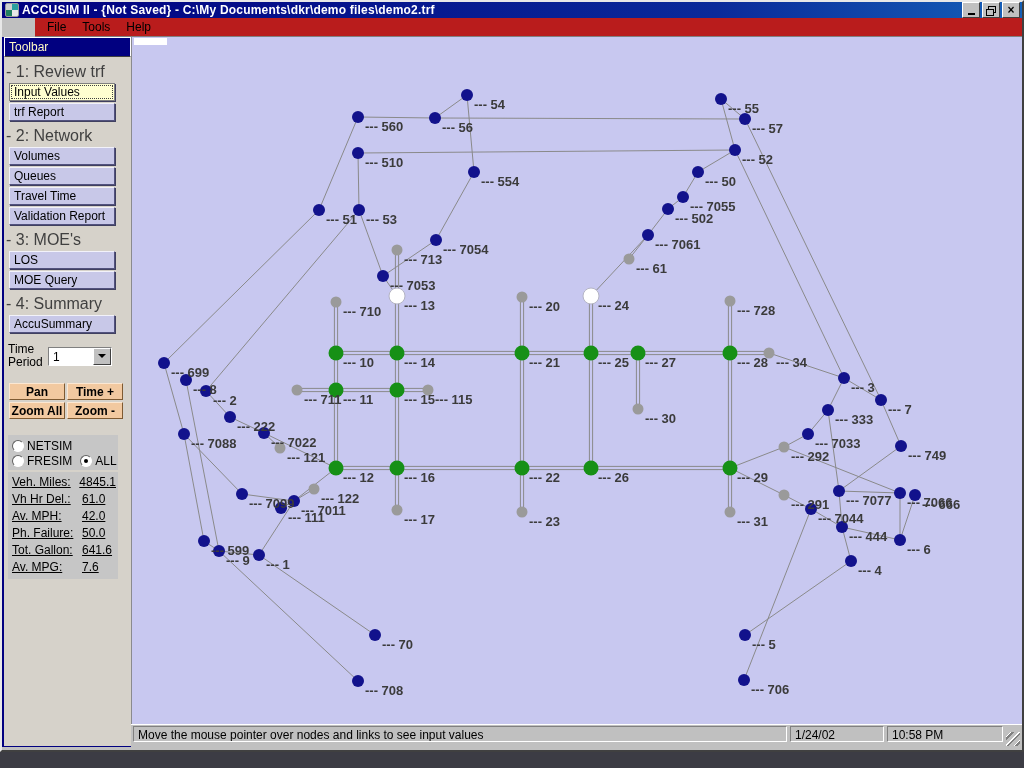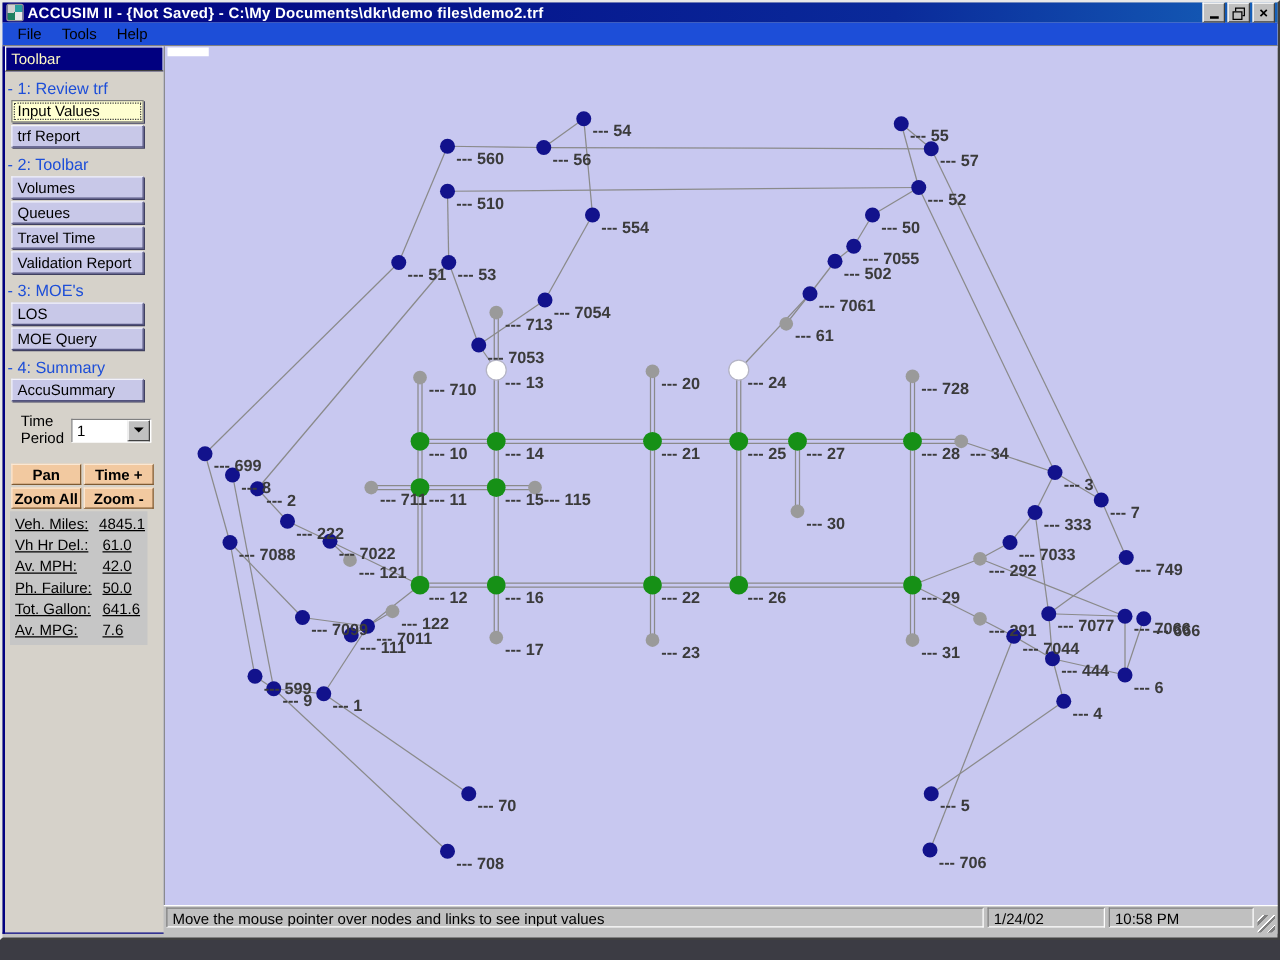--- a/index.html
+++ b/index.html
@@ -18,36 +18,36 @@
     overflow:hidden;letter-spacing:.2px;}
   .win-btns{display:flex;gap:2px;margin-left:4px;}
   .wbtn{width:16px;height:14px;background:#c0c0c0;border:1px solid;
     border-color:#fff #404040 #404040 #fff;display:flex;align-items:center;justify-content:center;}
   .glyph-min{width:7px;height:2px;background:#000;margin-top:7px;}
   .glyph-restore{position:relative;width:10px;height:9px;}
   .glyph-restore::before{content:"";position:absolute;left:2px;top:0;width:6px;height:5px;border:1px solid #000;}
   .glyph-restore::after{content:"";position:absolute;left:0;top:3px;width:6px;height:5px;border:1px solid #000;background:#c0c0c0;}
   .glyph-x{font-size:12px;font-weight:bold;line-height:10px;color:#000;}
   
-  .menubar{height:18px;background:#1d4ed8;display:flex;align-items:center;padding-left:4px;
-    border-bottom:1px solid #808080;box-shadow:0 1px 0 #ffffff;}
+  .menubar{height:18px;background:#b91c1c;display:flex;align-items:center;padding-left:4px;
+    border-bottom:1px solid #808080;box-shadow:0 1px 0 #ffffff;margin-left:33px;}
   .menu-item{font-size:12px;color:#000;padding:1px 8px;}
   
   .client{display:flex;height:710px;}
   .left-panel{width:129px;background:#d6d2ca;border-left:2px solid #010080;
     border-bottom:1px solid #010080;box-sizing:border-box;overflow:hidden;}
   .panel-header{background:#010080;color:#fef9c3;font-weight:normal;font-size:12px;
     padding:2px 4px;border:1px solid #fff;border-bottom-color:#404040;}
-  .section-label{font-size:13px;color:#1d4ed8;margin:6px 1px 1px 2px;white-space:nowrap;}
+  .section-label{font-size:16px;color:#404040;margin:6px 1px 1px 2px;white-space:nowrap;}
   .tb-btn{display:block;width:106px;margin:2px 0 2px 5px;padding:1px 4px;text-align:left;
     font-family:"Liberation Sans",sans-serif;font-size:12px;background:#c8c8e8;
     border:1px solid;border-color:#f2f2fa #52527e #52527e #f2f2fa;box-shadow:1px 1px 0 #404060;}
   .tb-btn.active{background:#ffffd0;border:1px solid #808080;outline:1px dotted #404040;outline-offset:-3px;
     box-shadow:1px 1px 0 #404060;}
-  .time-period{display:flex;align-items:center;margin:10px 2px 2px 4px;justify-content:center;}
+  .time-period{display:flex;align-items:center;margin:10px 2px 2px 4px;}
   .tp-label{font-size:12px;line-height:13px;width:40px;color:#000;}
   .combo{display:flex;width:64px;height:19px;background:#fff;border:1px solid;
     border-color:#808080 #fff #fff #808080;box-sizing:border-box;}
   .combo-val{flex:1;font-size:12px;padding:2px 0 0 4px;}
   .combo-btn{width:16px;background:#c0c0c0;border:1px solid;border-color:#fff #404040 #404040 #fff;
     display:flex;align-items:center;justify-content:center;}
   .arrow-down{width:0;height:0;border:4px solid transparent;border-top:4px solid #000;margin-top:4px;}
   .panzoom{display:grid;grid-template-columns:56px 56px;gap:2px;margin:14px 0 0 5px;}
   .pz-btn{height:17px;font-family:"Liberation Sans",sans-serif;font-size:12px;background:#f2c9a0;
     border:1px solid;border-color:#fbe7d2 #7e5a32 #7e5a32 #fbe7d2;padding:0;font-weight:bold;}
@@ -108,21 +108,21 @@
       </div>
 
     <div class="client">
 
       <div class="left-panel">
         <div class="panel-header">Toolbar</div>
         <div id="toolbar-sections">
             <div class="section-label">- 1: Review trf</div>
             <button class="tb-btn active">Input Values</button>
             <button class="tb-btn">trf Report</button>
-            <div class="section-label">- 2: Toolbar</div>
+            <div class="section-label">- 2: Network</div>
             <button class="tb-btn">Volumes</button>
             <button class="tb-btn">Queues</button>
             <button class="tb-btn">Travel Time</button>
             <button class="tb-btn">Validation Report</button>
             <div class="section-label">- 3: MOE's</div>
             <button class="tb-btn">LOS</button>
             <button class="tb-btn">MOE Query</button>
             <div class="section-label">- 4: Summary</div>
             <button class="tb-btn">AccuSummary</button>
           </div>
@@ -137,20 +137,38 @@
                 <span class="arrow-down"></span>
               </span>
           </div>
         </div>
 
         <div class="panzoom" id="panzoom">
             <button class="pz-btn">Pan</button>
             <button class="pz-btn">Time +</button>
             <button class="pz-btn">Zoom All</button>
             <button class="pz-btn">Zoom -</button>
+          </div>
+        <div class="simbox" id="simbox">
+            <div class="radio-row">
+              <span class="opt">
+                <span class="radio"></span>
+                <span>NETSIM</span>
+              </span>
+            </div>
+            <div class="radio-row">
+              <span class="opt">
+                <span class="radio"></span>
+                <span>FRESIM</span>
+              </span>
+              <span class="opt">
+                <span class="radio sel"></span>
+                <span>ALL</span>
+              </span>
+            </div>
           </div>
         <div class="statsbox" id="statsbox">
             <div class="stat-row">
               <span class="stat-label">Veh. Miles:</span>
               <span class="stat-value">4845.1</span>
             </div>
             <div class="stat-row">
               <span class="stat-label">Vh Hr Del.:</span>
               <span class="stat-value">61.0</span>
             </div>

